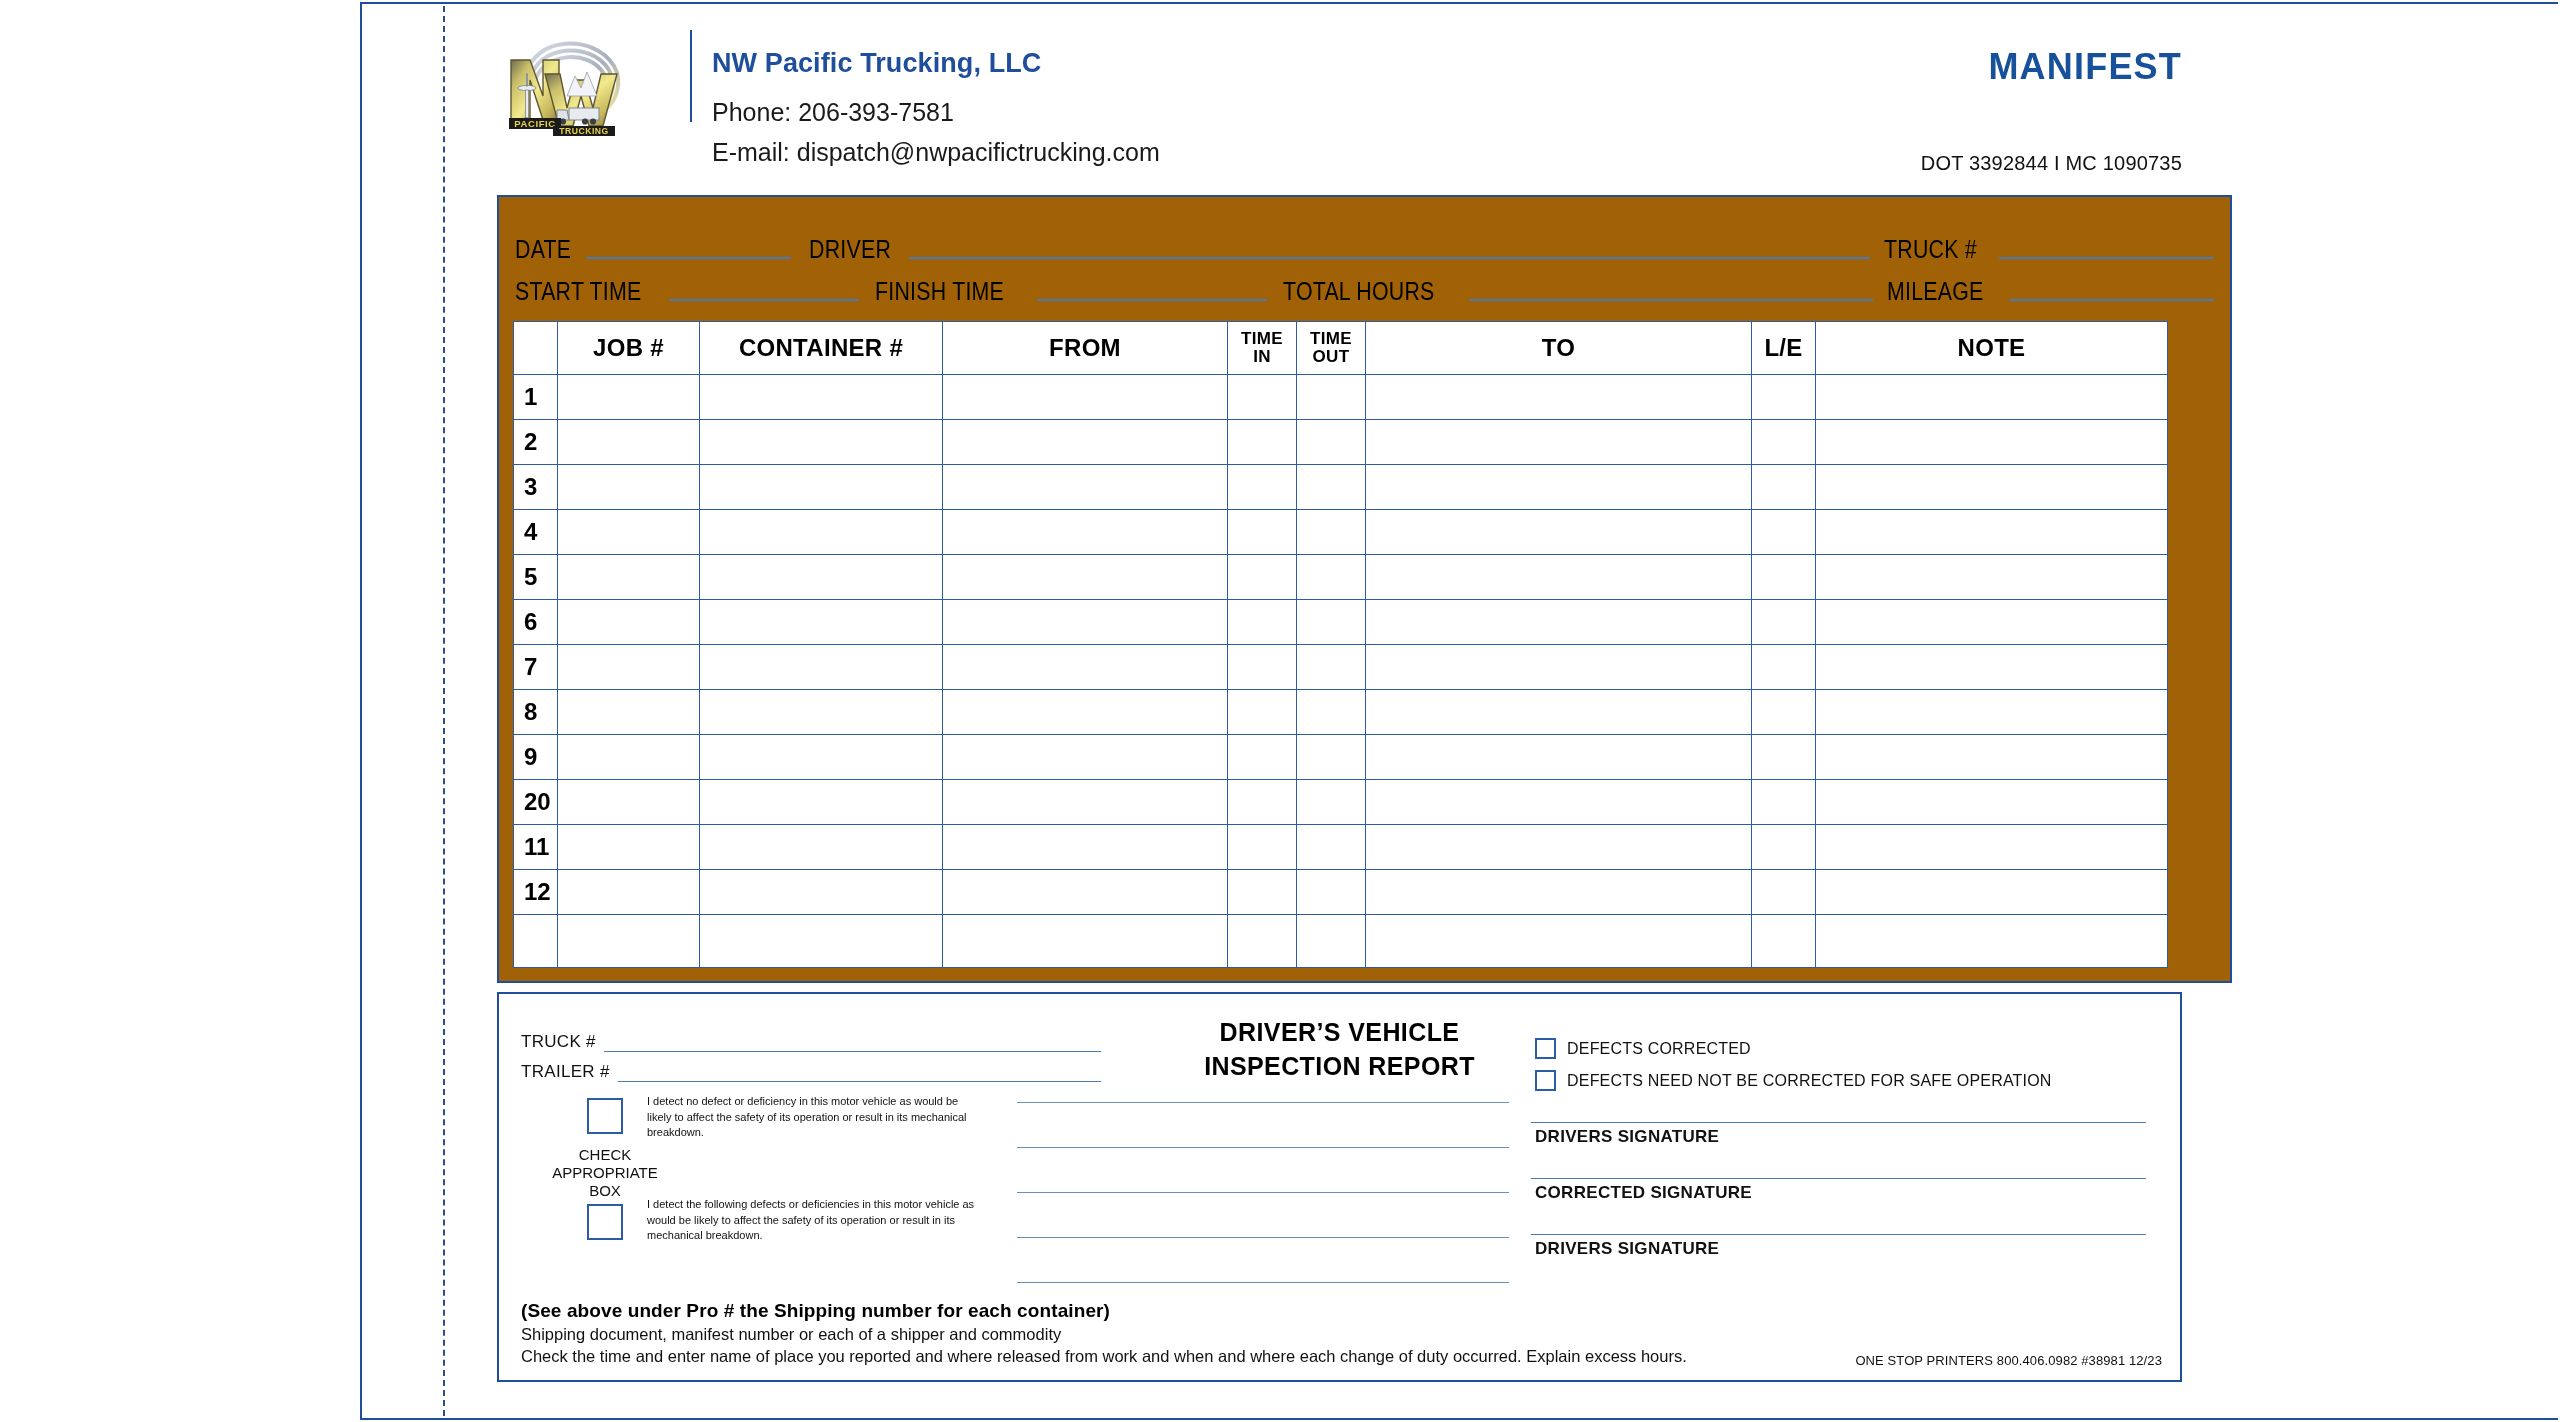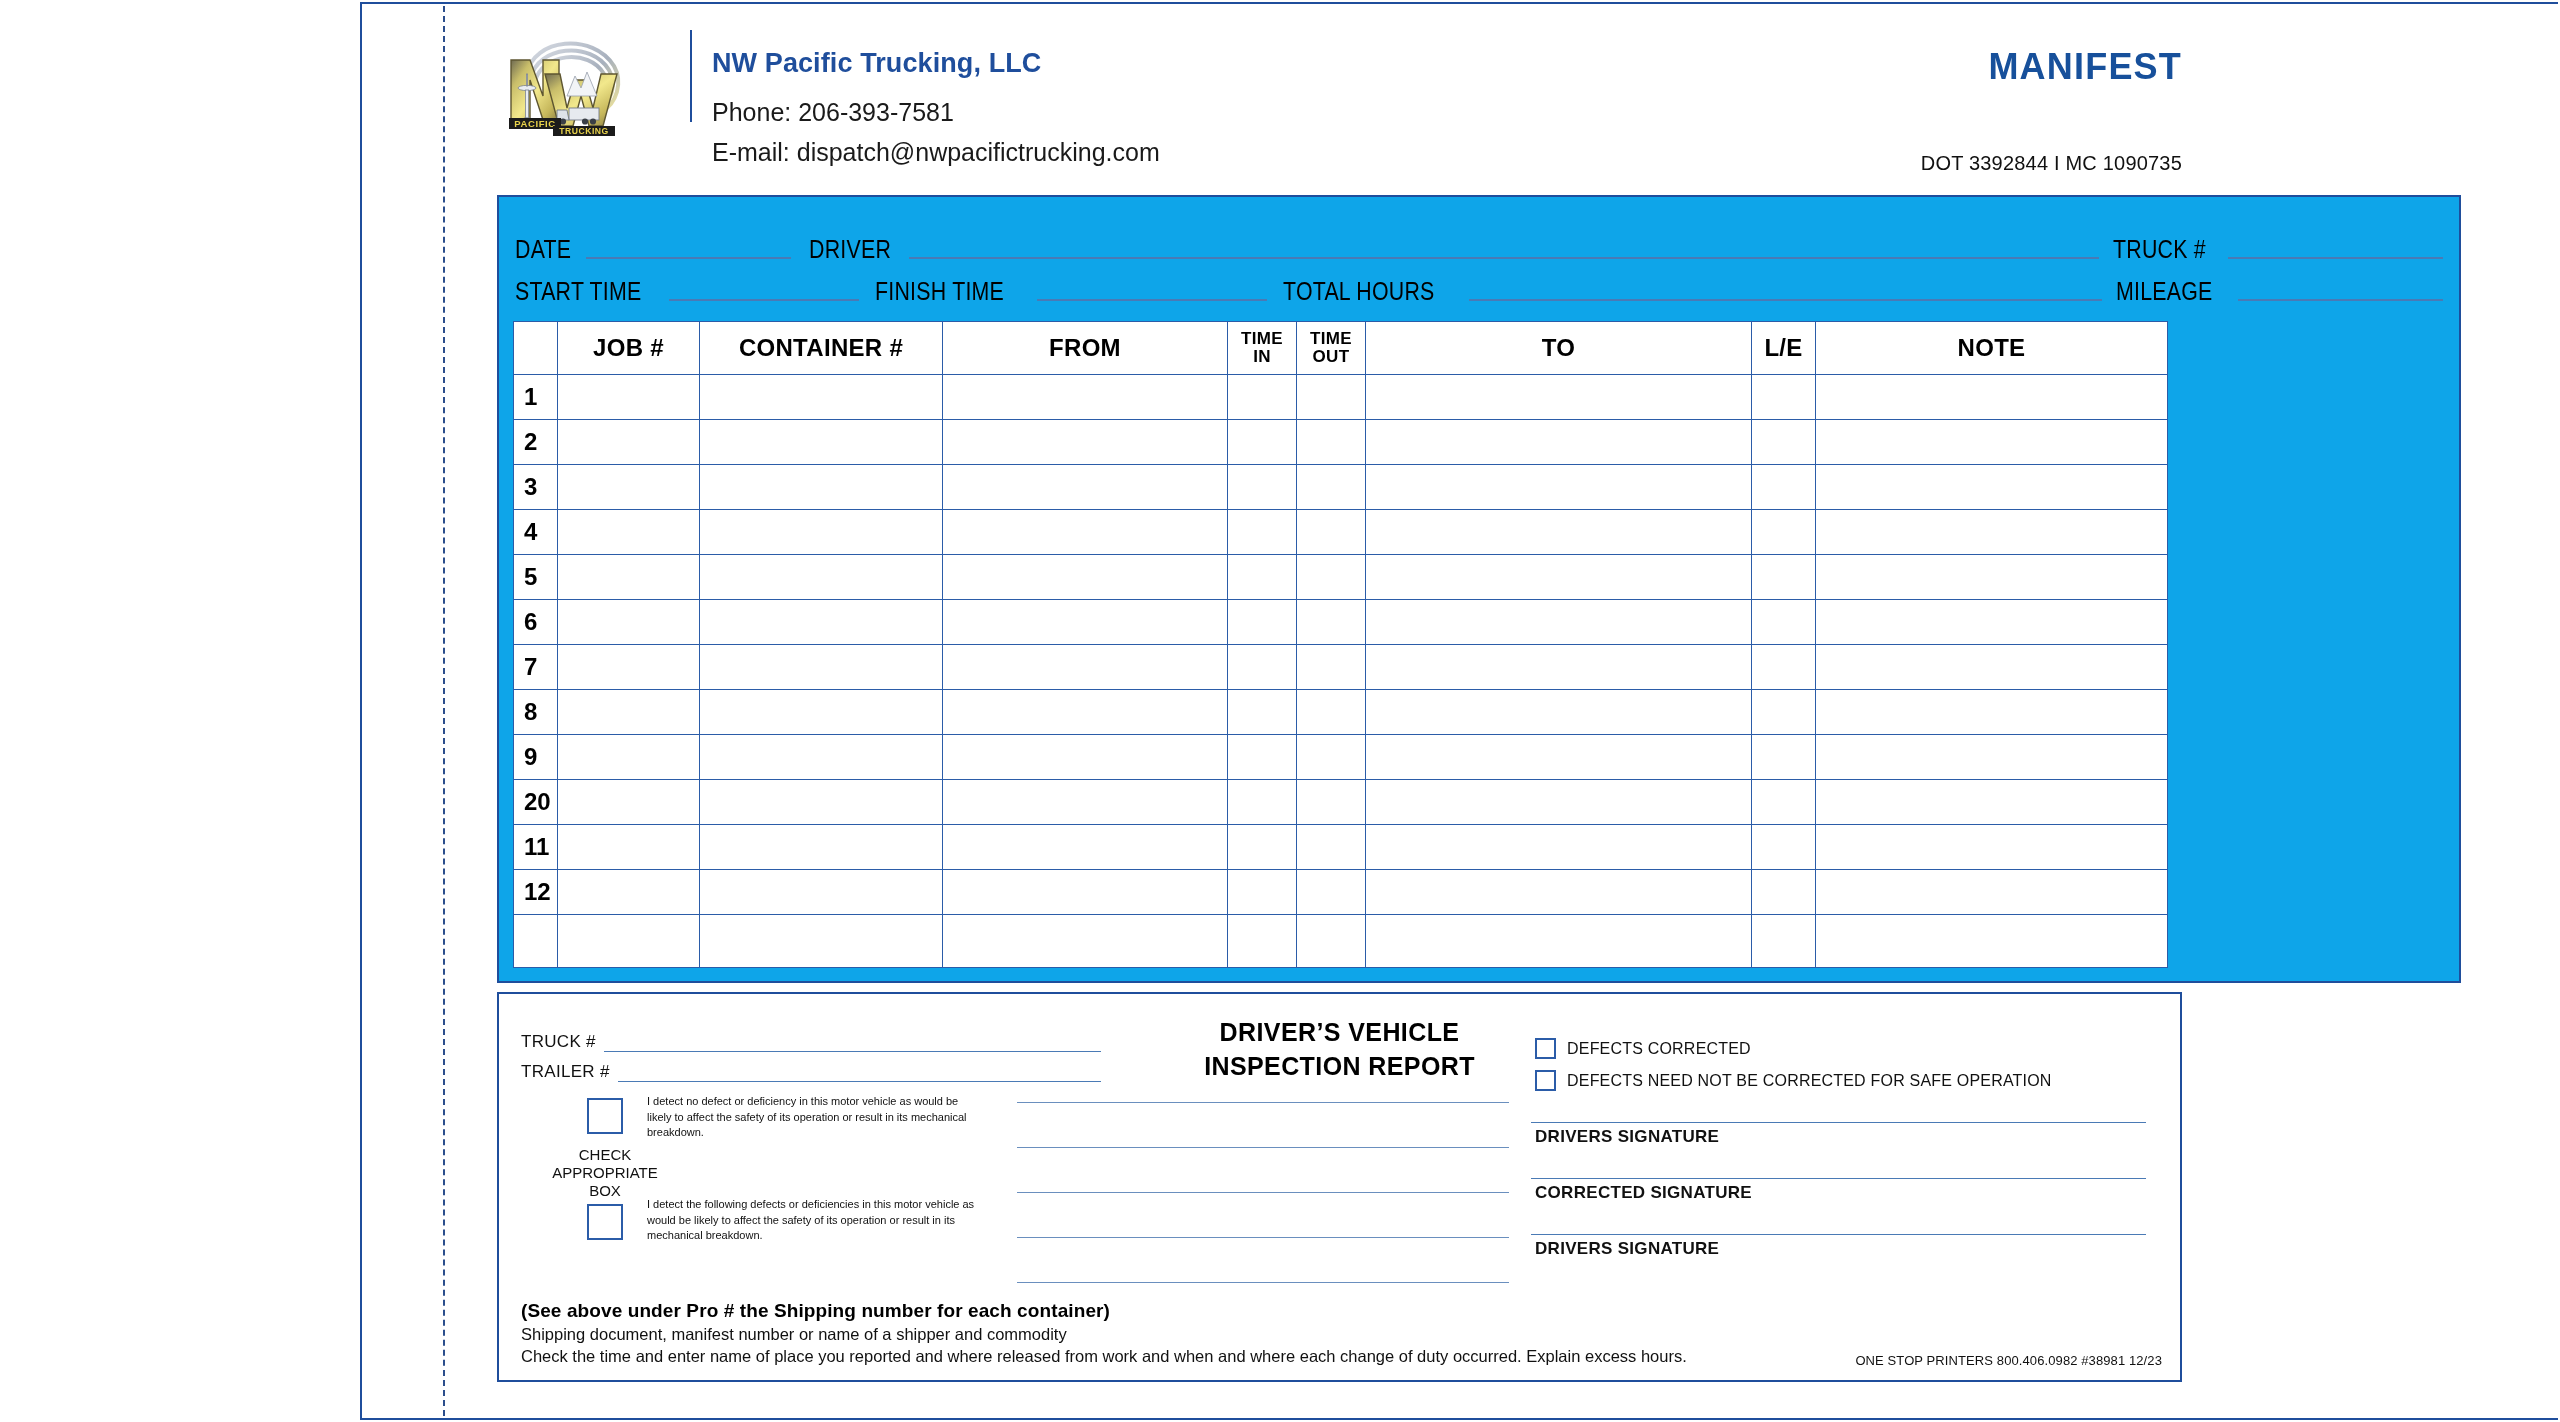--- a/index.html
+++ b/index.html
@@ -35,22 +35,22 @@
     position:absolute;right:378px;top:46px;
     font-size:36px;font-weight:bold;color:#17509B;letter-spacing:1.2px;
   }
   #dotmc{
     position:absolute;right:378px;top:152px;
     font-size:20px;color:#111;letter-spacing:.2px;white-space:nowrap;
   }
 
   
   #formbox{
-    position:absolute;left:497px;top:195px;width:1964px;height:788px;
-    border:2.5px solid #1F4E9C;box-sizing:border-box;background:#0ea5e9;
+    position:absolute;left:497px;top:195px;width:1735px;height:788px;
+    border:2.5px solid #1F4E9C;box-sizing:border-box;background:#a16207;
   }
 
   
   .fieldrow{position:absolute;left:0;width:100%;height:60px;display:flex;align-items:flex-end;}
   .flabel{
     font-size:26px;color:#000;white-space:nowrap;
     font-family:"Liberation Sans Narrow","Liberation Sans",sans-serif;
     transform:scaleX(.82);transform-origin:left bottom;letter-spacing:.3px;
   }
   .fline{border-bottom:2px solid #4A7AB5;height:1px;margin:0 0 6px 0;}
@@ -451,20 +451,20 @@
     <div class="sig-label" style="left:1036px;top:133px;">DRIVERS SIGNATURE</div>
 
     <div class="sig-line" style="left:1032px;top:184px;width:615px;"></div>
     <div class="sig-label" style="left:1036px;top:189px;">CORRECTED SIGNATURE</div>
 
     <div class="sig-line" style="left:1032px;top:240px;width:615px;"></div>
     <div class="sig-label" style="left:1036px;top:245px;">DRIVERS SIGNATURE</div>
 
     <div id="bottom-notes">
       <div id="bn-title">(See above under Pro # the Shipping number for each container)</div>
-      <div class="bn-line">Shipping document, manifest number or name of a shipper and commodity</div>
+      <div class="bn-line">Shipping document, manifest number or each of a shipper and commodity</div>
       <div class="bn-line">Check the time and enter name of place you reported and where released from work and when and where each change of duty occurred. Explain excess hours.</div>
     </div>
 
     <div id="printer">ONE STOP PRINTERS 800.406.0982 #38981 12/23</div>
   </div>
 
 </div>
 
 </body></html>

